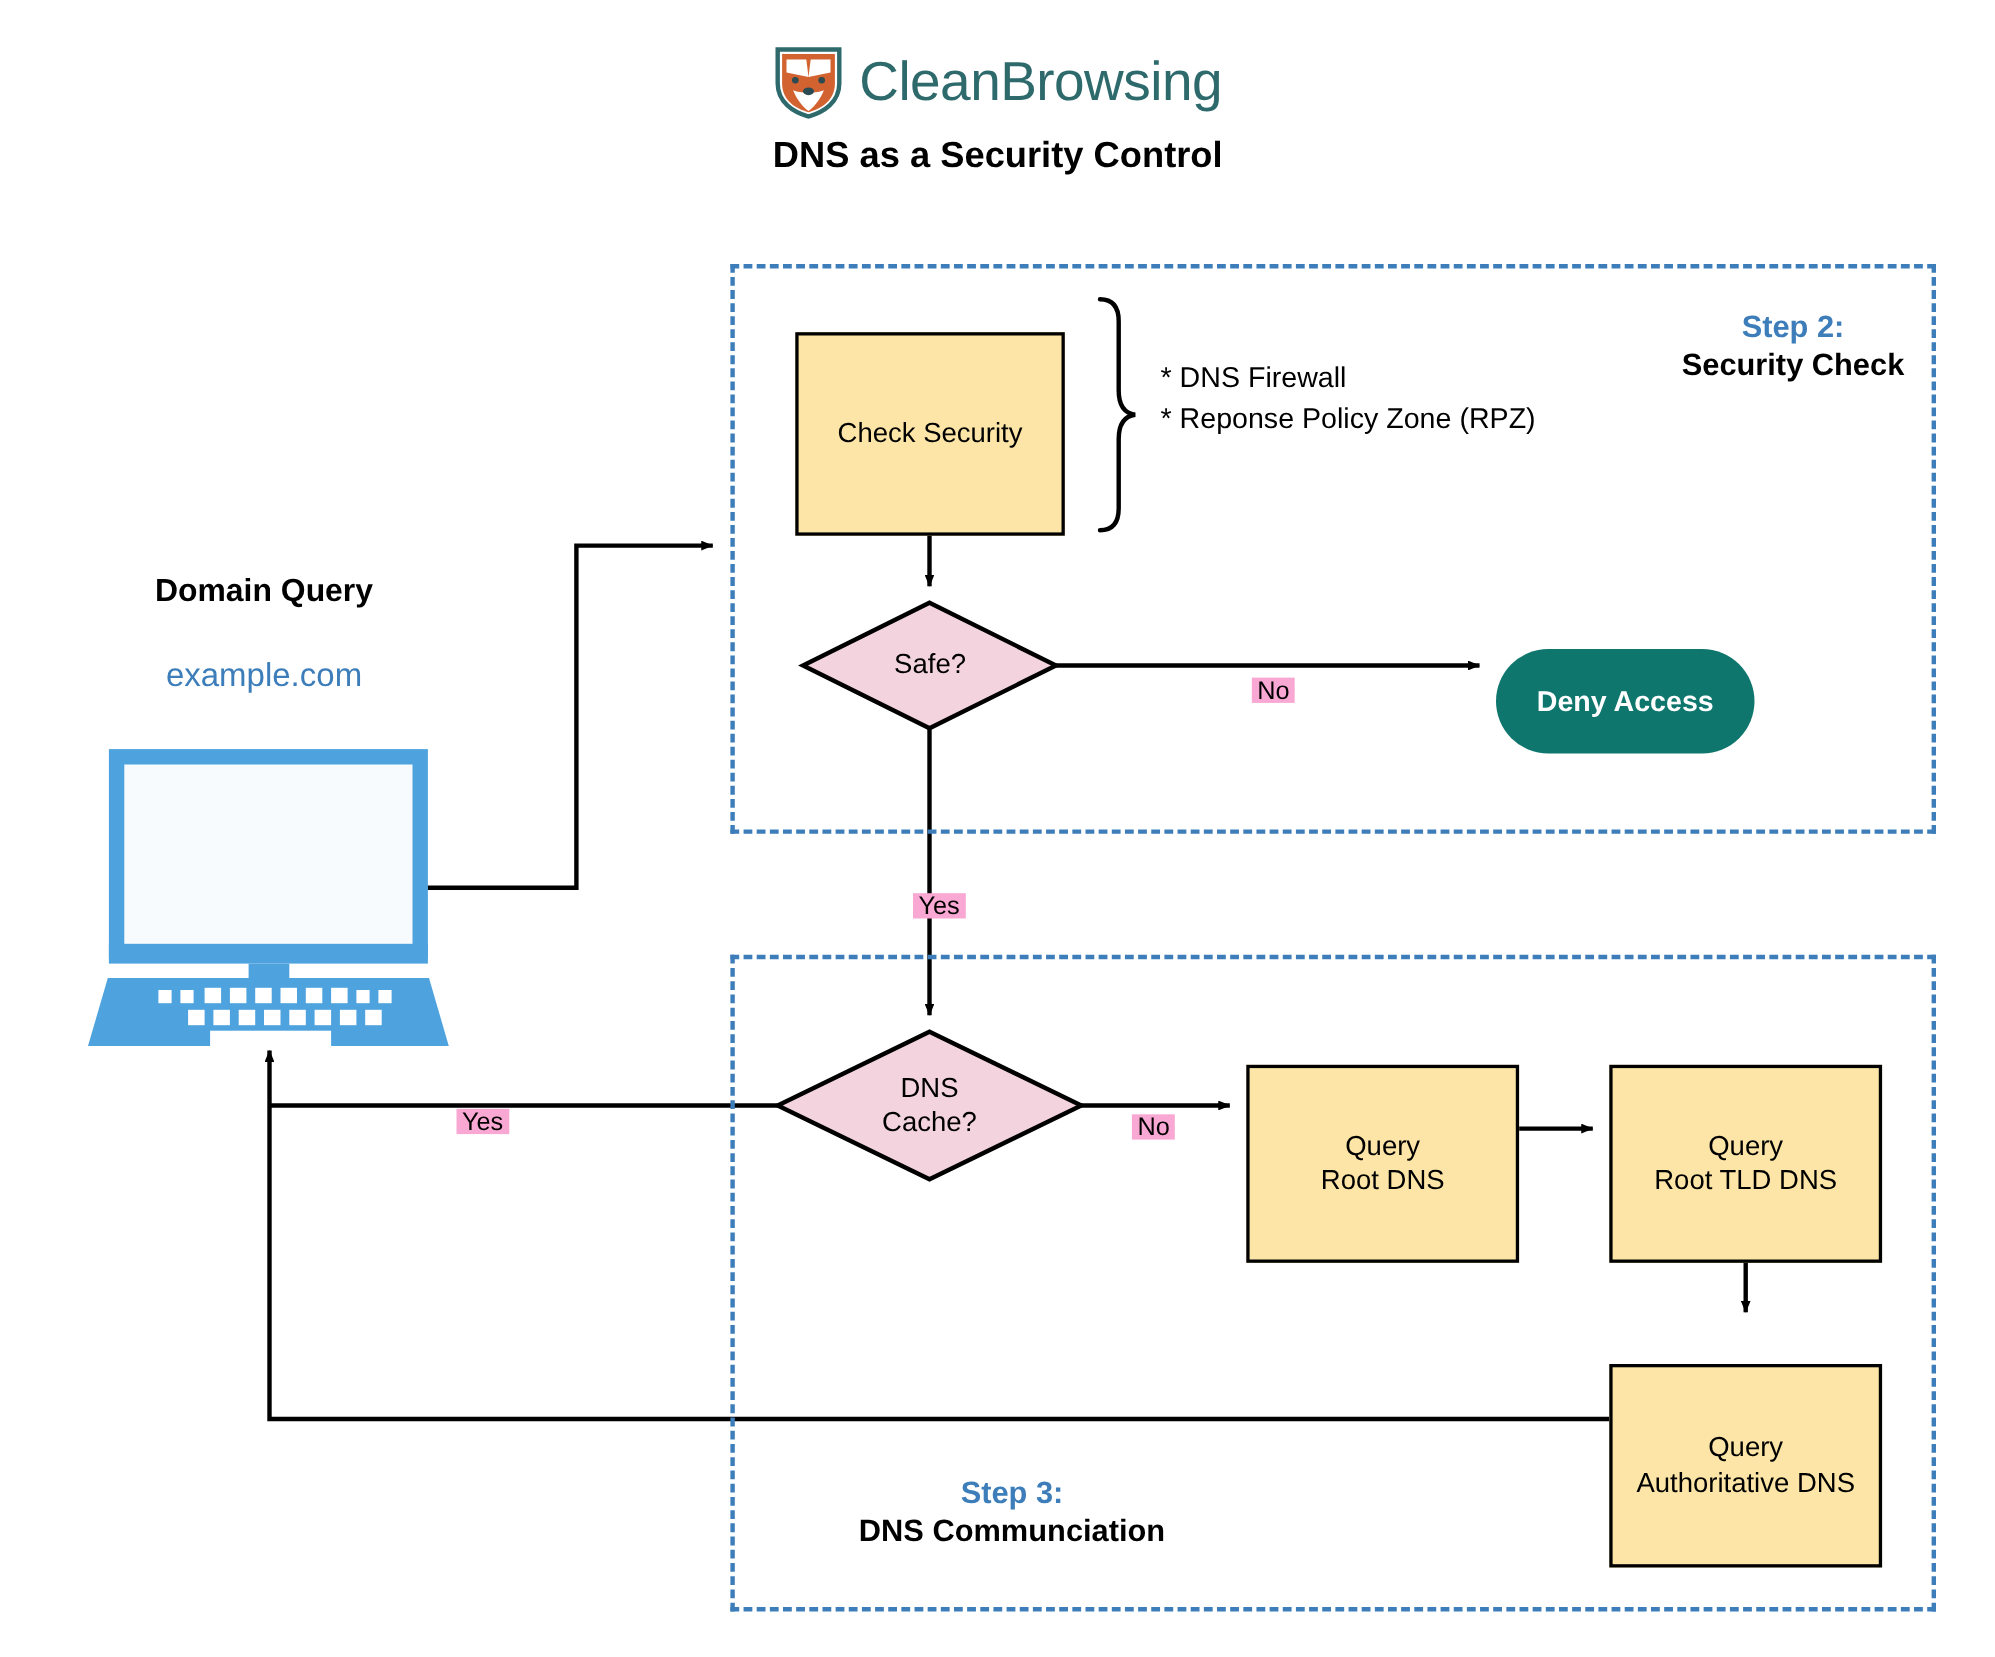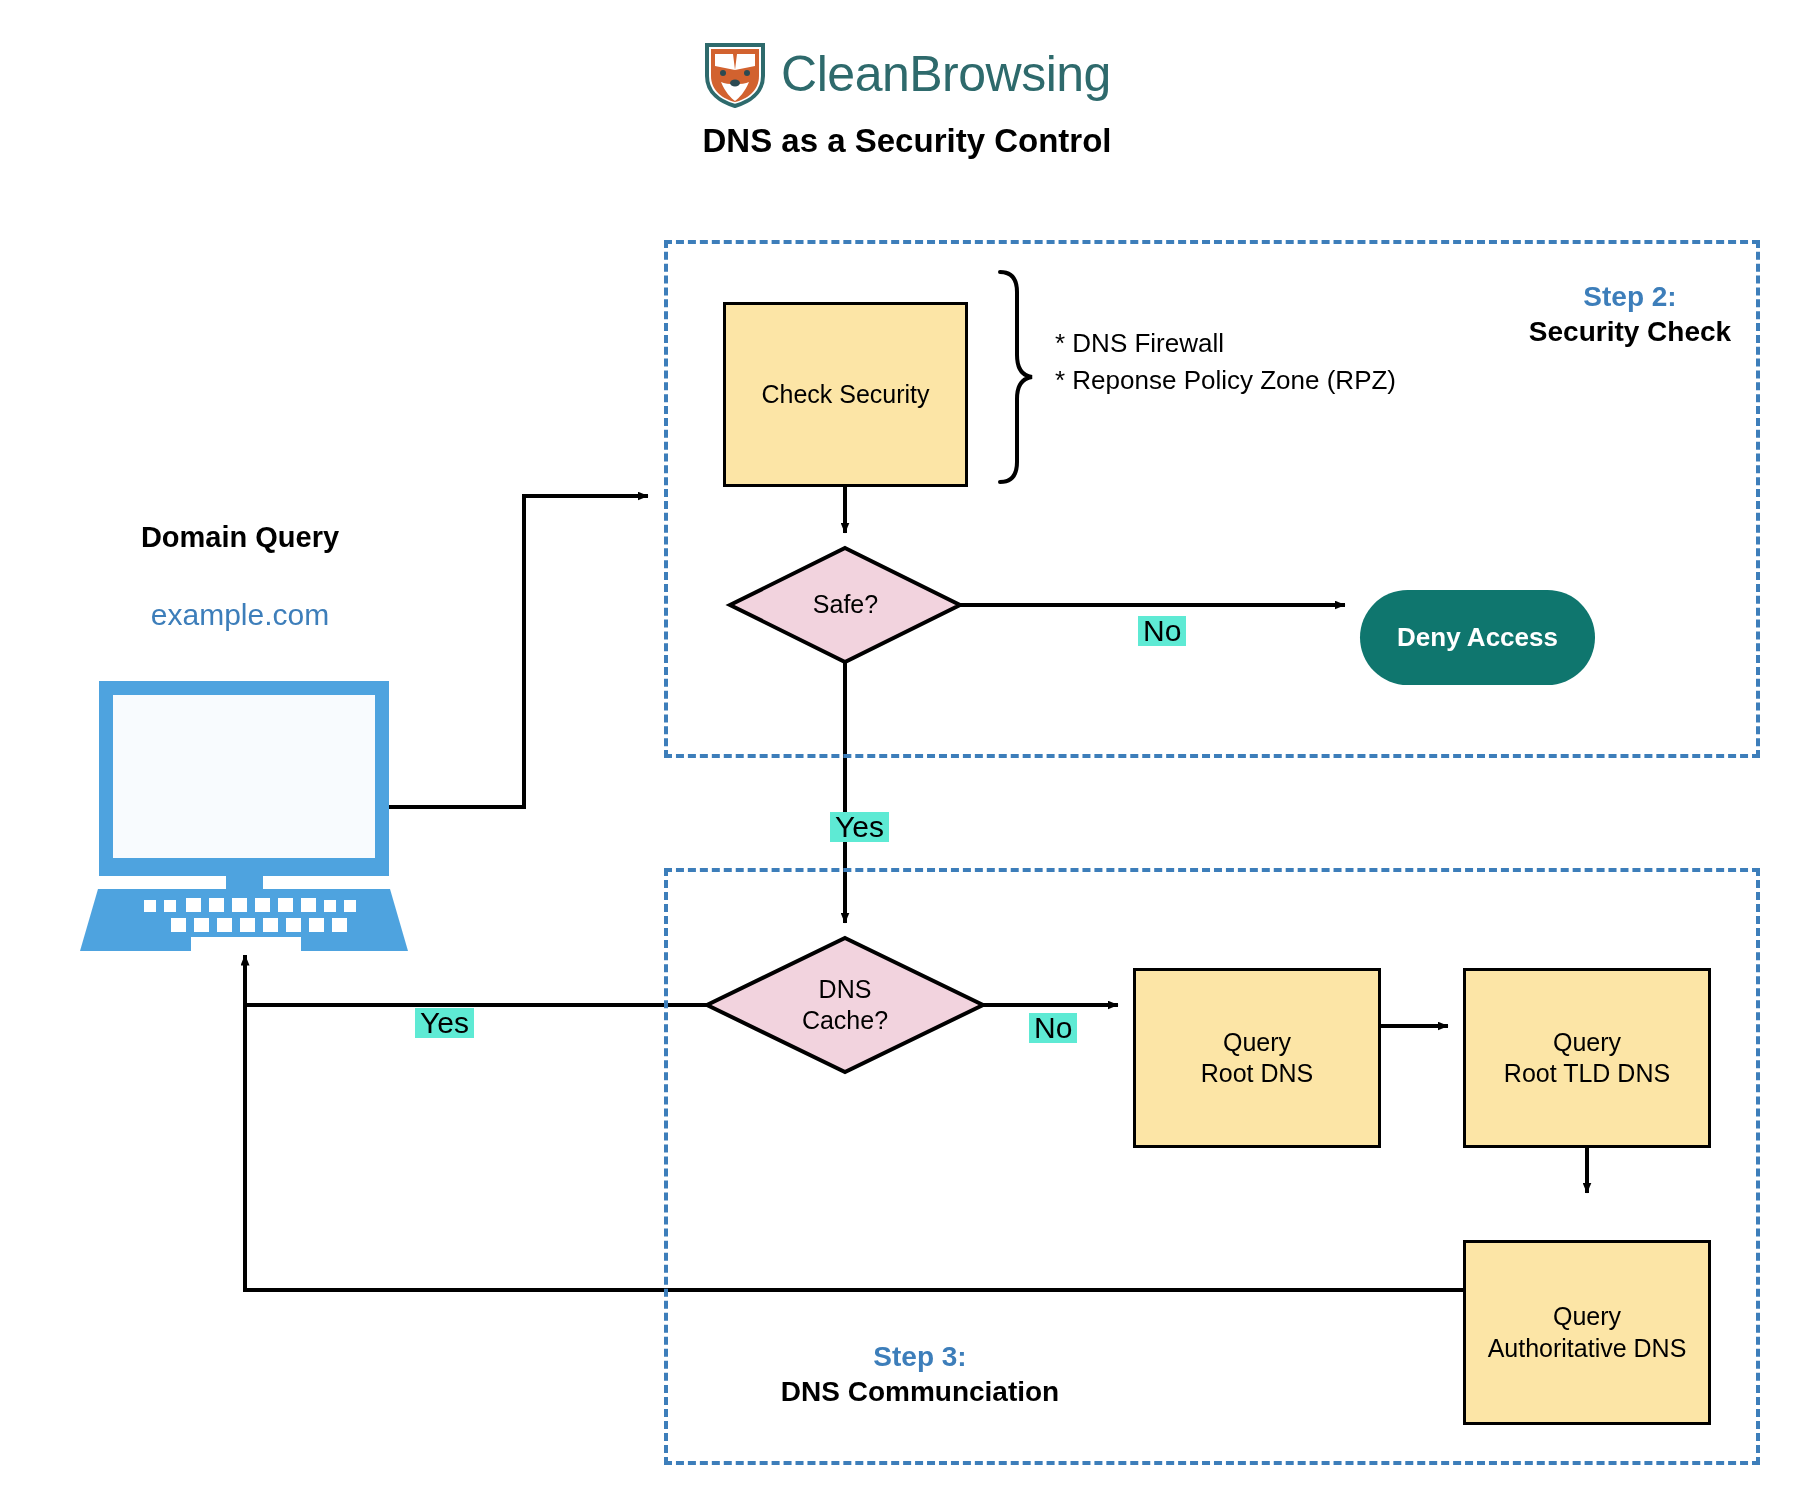--- a/index.html
+++ b/index.html
@@ -133,23 +133,23 @@
   #node-query-root    { left: 1133px; top: 936px; width: 248px; height: 180px; }
   #node-query-tld     { left: 1463px; top: 936px; width: 248px; height: 180px; }
   #node-query-auth    { left: 1463px; top: 1208px; width: 248px; height: 185px; }
 
   #label-safe        { left: 723px; top: 560px; width: 245px; height: 90px; }
   #label-dns-cache   { left: 720px; top: 955px; width: 250px; height: 100px; }
 
   
   .edge-label {
     position: absolute;
-    font-size: 30px;
-    color: #000000;
-    background: #5eead4;
+    font-size: 23px;
+    color: #000000;
+    background: #f9a8d4;
     padding: 0 5px;
     white-space: nowrap;
     line-height: 1;
   }
   #edge-no-deny     { left: 1138px; top: 616px; }
   #edge-yes-down    { left: 830px; top: 812px; }
   #edge-no-cache    { left: 1029px; top: 1013px; }
   #edge-yes-cache   { left: 415px; top: 1008px; }
 
   

